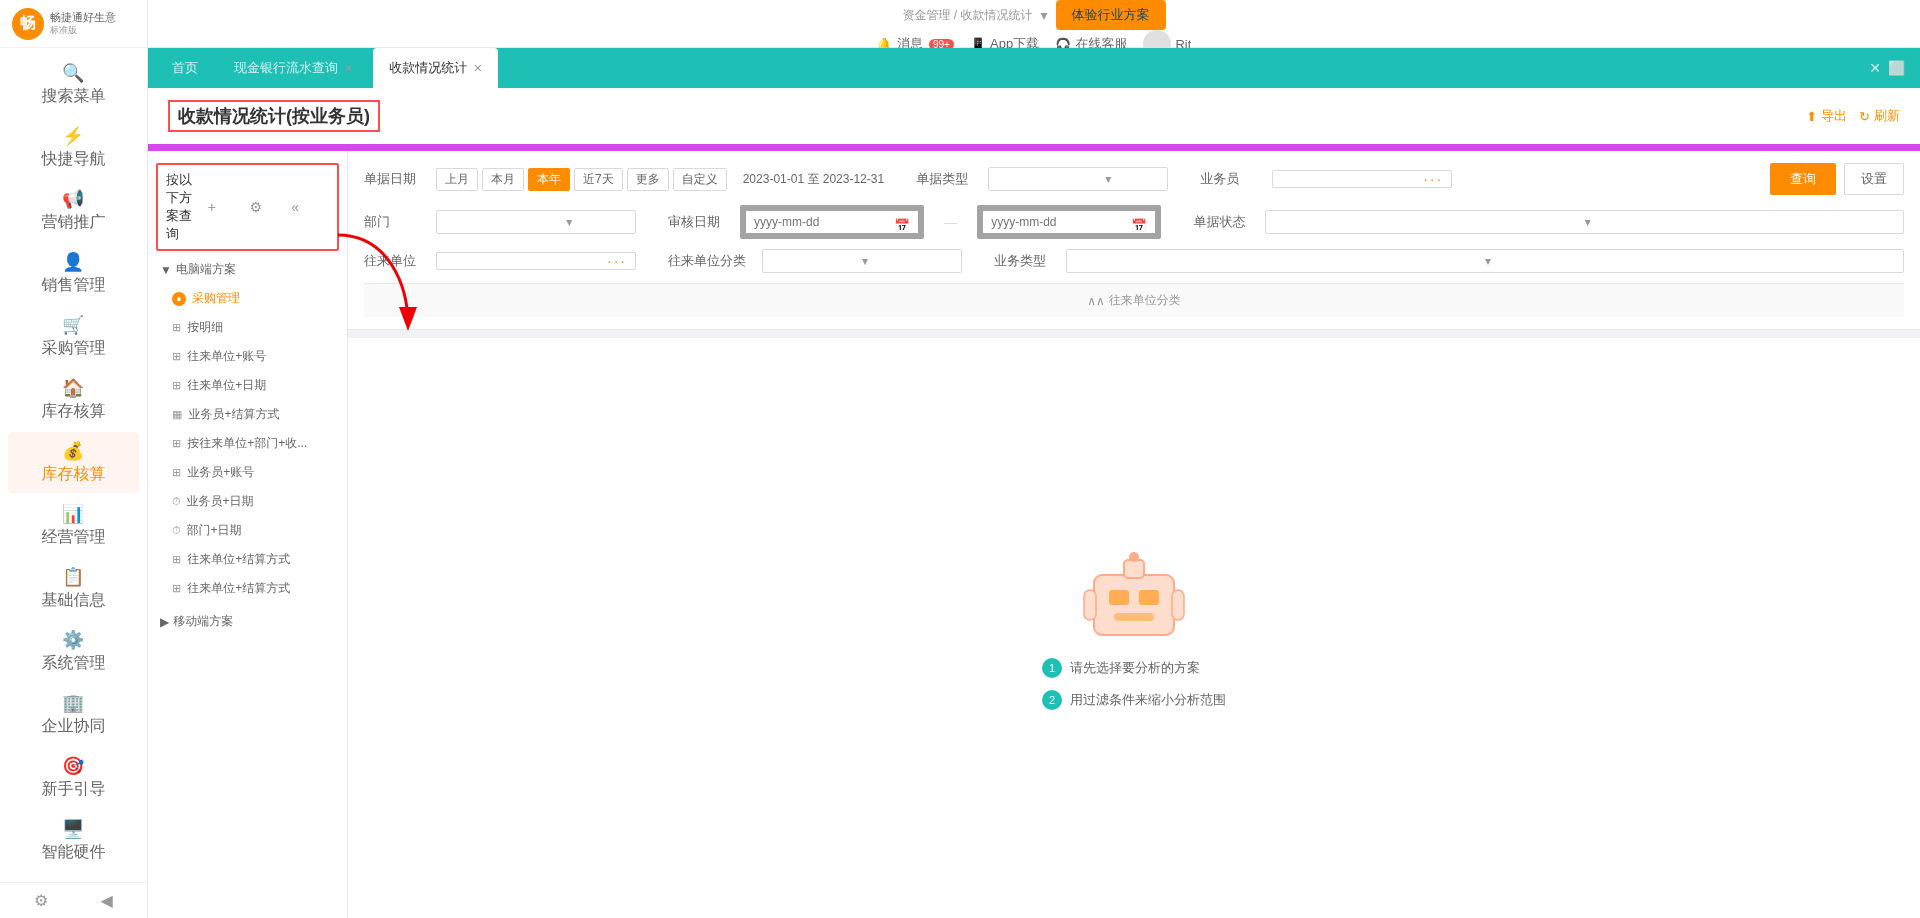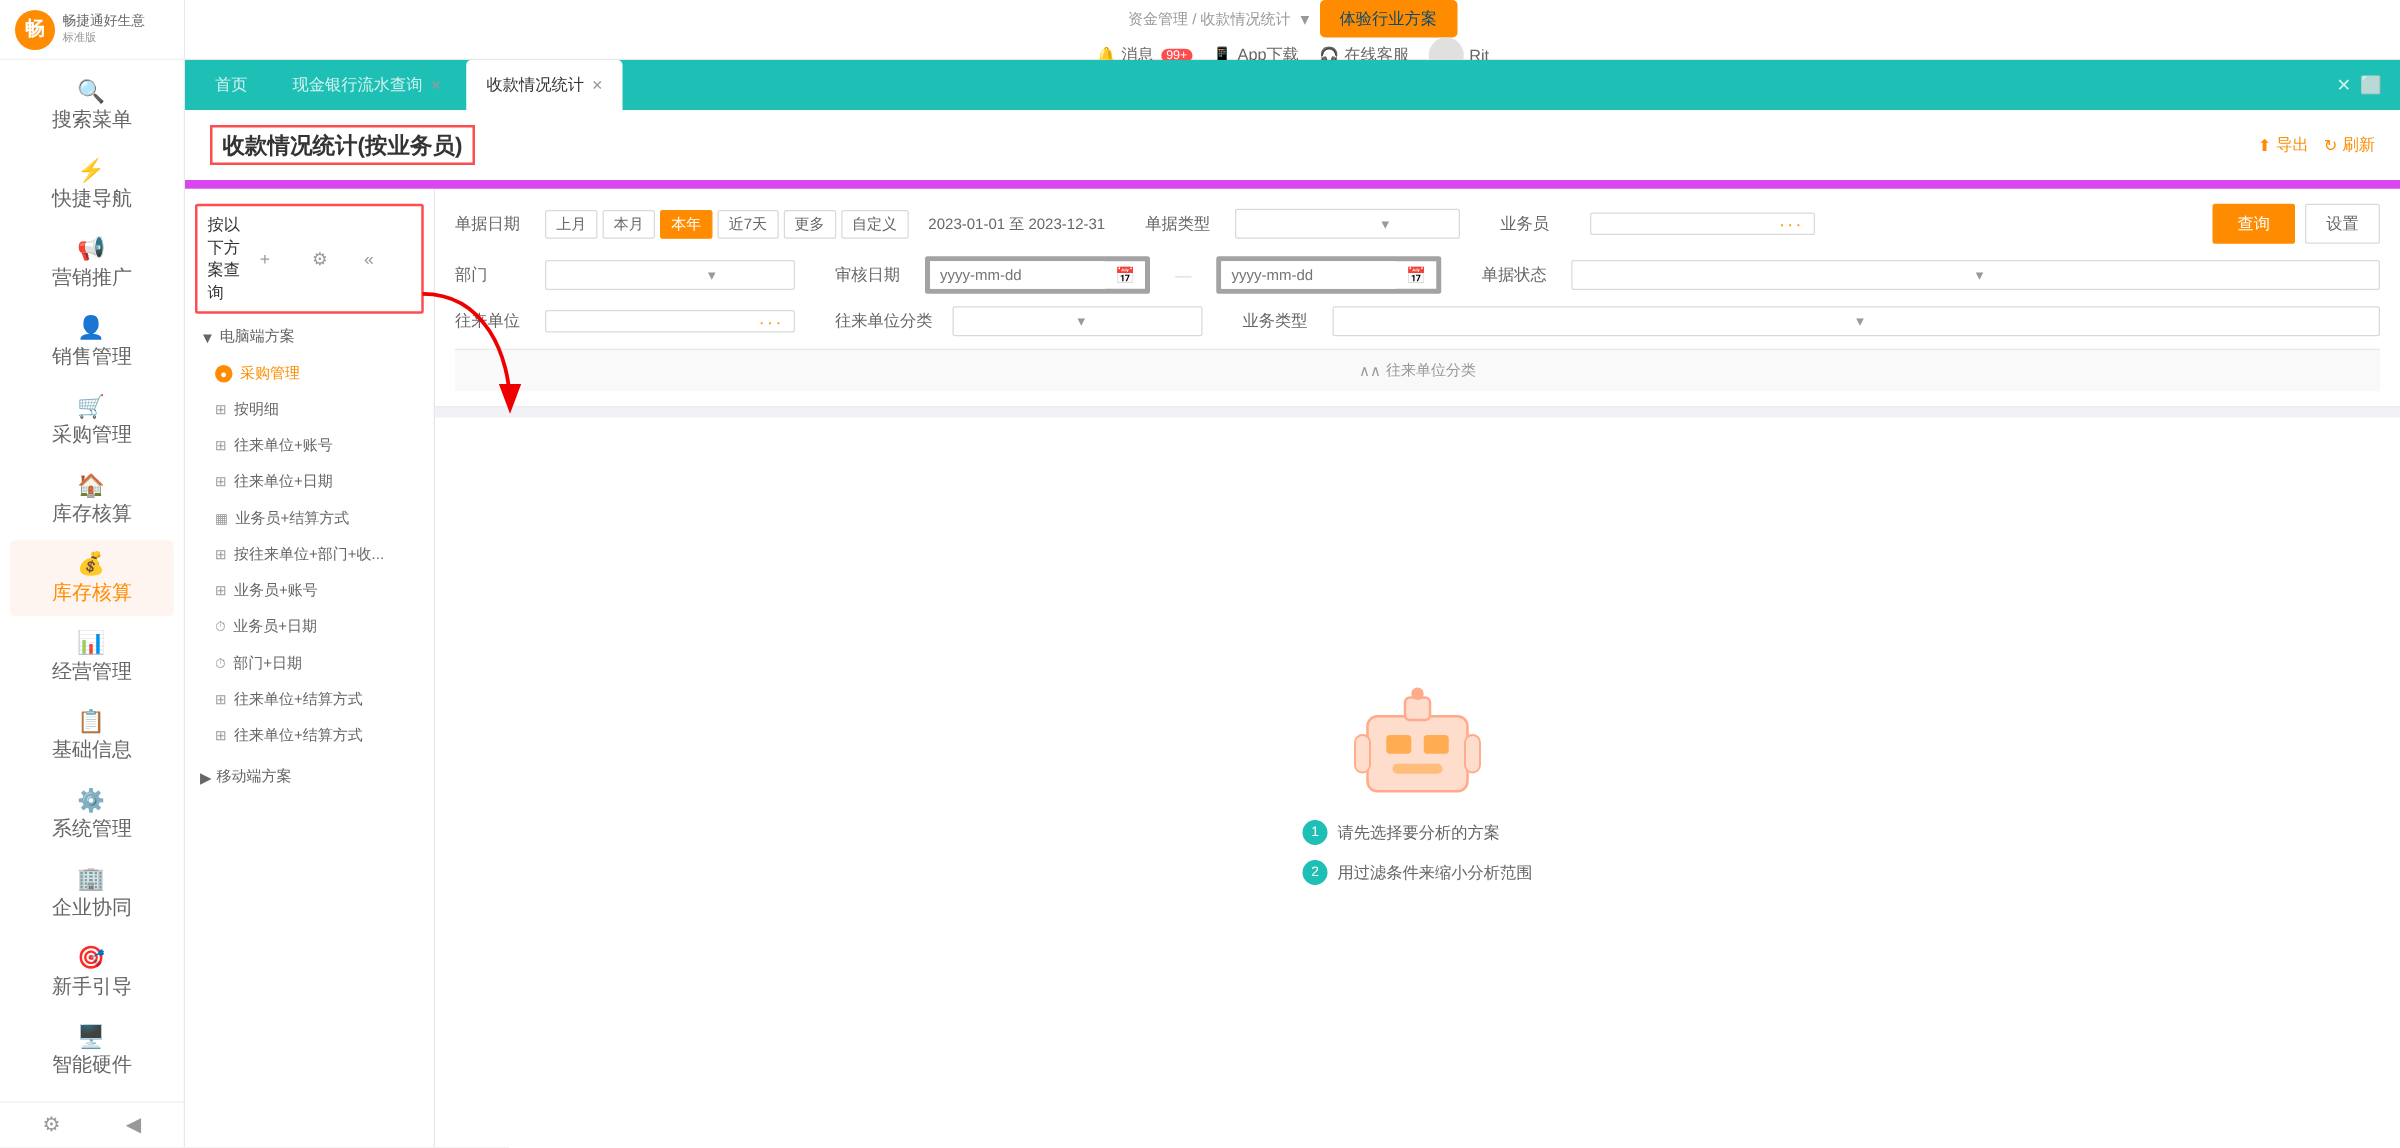--- a/index.html
+++ b/index.html
@@ -78,21 +78,21 @@
     .filter-bar { background: #fff; padding: 12px 16px; border-bottom: 1px solid #e8e8e8; }
     .filter-row { display: flex; align-items: center; gap: 16px; margin-bottom: 10px; flex-wrap: wrap; }
     .filter-row:last-child { margin-bottom: 0; }
     .filter-label { color: #666; font-size: 13px; white-space: nowrap; min-width: 56px; }
     .filter-date-group { display: flex; align-items: center; gap: 4px; }
     .date-btn { padding: 2px 8px; border: 1px solid #d9d9d9; background: #fff; cursor: pointer; font-size: 12px; color: #666; border-radius: 2px; }
     .date-btn.active { background: #ff8c00; color: #fff; border-color: #ff8c00; }
     .date-range { display: flex; align-items: center; gap: 4px; color: #666; font-size: 12px; }
     .filter-select { display: flex; align-items: center; border: 1px solid #d9d9d9; border-radius: 2px; padding: 4px 8px; min-width: 200px; cursor: pointer; background: #fff; }
     .filter-select span { flex: 1; color: #999; font-size: 12px; }
-    .filter-input-group { display: flex; align-items: center; border: 4px solid #a3a3a3; border-radius: 2px; background: #fff; }
+    .filter-input-group { display: flex; align-items: flex-end; border: 6px solid #a3a3a3; border-radius: 2px; background: #fff; }
     .filter-input { border: none; outline: none; padding: 4px 8px; font-size: 12px; color: #999; width: 140px; }
     .filter-input-icon { padding: 0 8px; color: #999; cursor: pointer; }
     .filter-actions { margin-left: auto; display: flex; gap: 8px; }
     .btn-query { background: #ff8c00; color: #fff; border: none; padding: 6px 20px; border-radius: 2px; cursor: pointer; font-size: 13px; }
     .btn-setting { background: #fff; color: #666; border: 1px solid #d9d9d9; padding: 6px 16px; border-radius: 2px; cursor: pointer; font-size: 13px; }
 
     
     .empty-area { flex: 1; display: flex; flex-direction: column; align-items: center; justify-content: center; background: #fff; margin-top: 8px; }
     .empty-steps { text-align: left; }
     .empty-step { display: flex; align-items: center; gap: 8px; margin-bottom: 12px; color: #666; font-size: 13px; }

